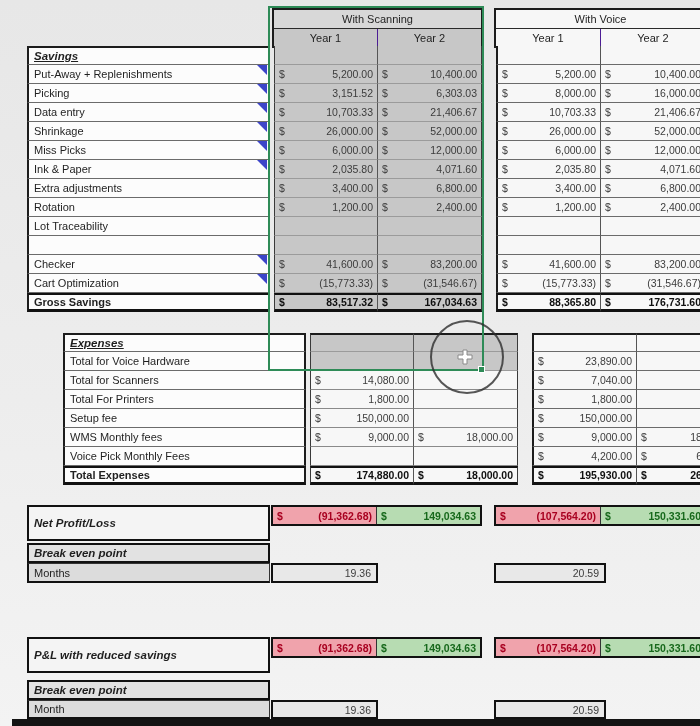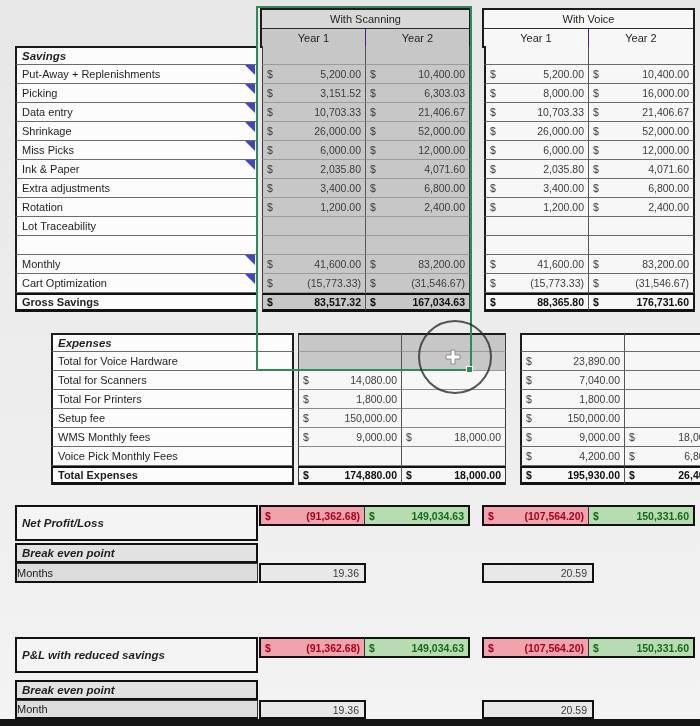--- a/index.html
+++ b/index.html
@@ -2,21 +2,21 @@
 <html><head>
 <meta charset="utf-8">
 <style>
   html,body{margin:0;padding:0;}
   body{
     width:700px;height:726px;position:relative;overflow:hidden;
     background:linear-gradient(180deg,#e7e7e7 0%,#ededed 55%,#f3f3f3 100%);
     font-family:"Liberation Sans", sans-serif;
     color:#1f1f1f; -webkit-font-smoothing:antialiased;
   }
-  .abs{position:absolute;}
+  .abs{position:absolute;margin-left:12px;}
 
   
   .grp-hdr{box-sizing:border-box;border:2px solid #1c1c1c;}
   .grp-title{box-sizing:border-box;height:19px;display:flex;align-items:center;justify-content:center;
     font-size:11px;border-bottom:1px solid #2a2a2a;}
   .grp-years{display:flex;height:17px;}
   .grp-years .yr{box-sizing:border-box;flex:1;display:flex;align-items:center;justify-content:center;
     font-size:11px;}
   .grp-years .yr:first-child{border-right:1px solid #4c1d95;}
   #hdr-scan .grp-title{background:#d8d8d8;}
@@ -34,21 +34,21 @@
   .c-gap1{width:4px;}
   .c-gap2{width:14px;}
   .cell{display:flex;align-items:center;justify-content:space-between;padding:0 4px;
     font-size:10.5px;color:#3c3c3c;}
   .c-s1{width:104px;border-left:1px solid #3a3a3a;border-right:1px solid #555;border-bottom:1px solid #8a8a8a;background:#f7f7f7;}
   .c-s2{width:104px;border-right:1px solid #3a3a3a;border-bottom:1px solid #8a8a8a;background:#f7f7f7;}
   .c-v1{width:105px;border-left:2px solid #1c1c1c;border-right:1px solid #555;border-bottom:1px solid #6b6b6b;background:#f7f7f7;}
   .c-v2{width:106px;border-right:2px solid #1c1c1c;border-bottom:1px solid #6b6b6b;background:#f7f7f7;}
   .amt{margin-left:auto;}
 
-  .row.header .c-label{font-weight:700;font-style:italic;font-size:11.5px;}
+  .row.header .c-label{font-weight:700;font-style:italic;font-size:11.5px;text-decoration:underline;}
   .row.total .c-label,.row.total .c-s1,.row.total .c-s2,.row.total .c-v1,.row.total .c-v2{
     border-top:2px solid #111;border-bottom:3px solid #111;}
   .row.total .cell{color:#101010;font-weight:700;}
   .row.total .c-label{font-weight:700;}
 
   .sec-savings .row:first-of-type .c-label{border-top:2px solid #1c1c1c;}
   .sec-savings .c-s1,.sec-savings .c-s2{background:#c7c7c7;border-bottom-color:#9b9b9b;}
   .sec-savings .row.total .c-s1,.sec-savings .row.total .c-s2{background:#c7c7c7;}
 
   .sec-expenses .row:first-of-type .c-label,
@@ -79,21 +79,21 @@
     display:flex;align-items:center;padding-left:5px;font-weight:700;font-style:italic;font-size:11.5px;}
   .sum-vals{box-sizing:border-box;height:21px;border:2px solid #111;display:flex;}
   .sum-cell{flex:1;display:flex;align-items:center;padding:0 4px;font-size:10.5px;font-weight:700;}
   .sum-cell.neg{background:#f0a3ac;color:#a80020;border-right:1px solid #333;}
   .sum-cell.pos{background:#b7dcb2;color:#17691c;}
 
   
   .be-title{box-sizing:border-box;width:243px;height:20px;border:2px solid #111;background:#e2e2e2;
     display:flex;align-items:center;padding-left:5px;font-weight:700;font-style:italic;font-size:11.5px;}
   .be-rowlabel{box-sizing:border-box;width:243px;height:20px;border:1px solid #333;border-left:2px solid #111;
-    border-bottom:2px solid #111;background:#dcdcdc;display:flex;align-items:center;font-size:11px;}
+    border-bottom:2px solid #111;background:#dcdcdc;display:flex;align-items:center;padding-left:5px;font-size:11px;}
   .be-val{box-sizing:border-box;height:20px;border:2px solid #111;background:#e8e8e8;
     display:flex;align-items:center;justify-content:flex-end;padding-right:5px;font-size:10.5px;color:#3c3c3c;}
 
   #bottom-bar{left:0;top:719px;width:700px;height:7px;background:#141414;}
 </style>
 </head>
 <body>
 
 <div class="abs grp-hdr" id="hdr-scan" style="left:260px;top:8px;width:211px;">
   <div class="grp-title">With Scanning</div>
@@ -371,21 +371,21 @@
         <span class="amt"></span>
       </div>
       <div class="cell c-v2 money blank">
         <span class="cur">$</span>
         <span class="amt"></span>
       </div>
     </div>
 
     <div class="row note">
       <div class="c-label">
-        <span>Monthly</span>
+        <span>Checker</span>
       </div>
       <div class="c-gap1"></div>
       <div class="cell c-s1 money">
         <span class="cur">$</span>
         <span class="amt">41,600.00</span>
       </div>
       <div class="cell c-s2 money">
         <span class="cur">$</span>
         <span class="amt">83,200.00</span>
       </div>

